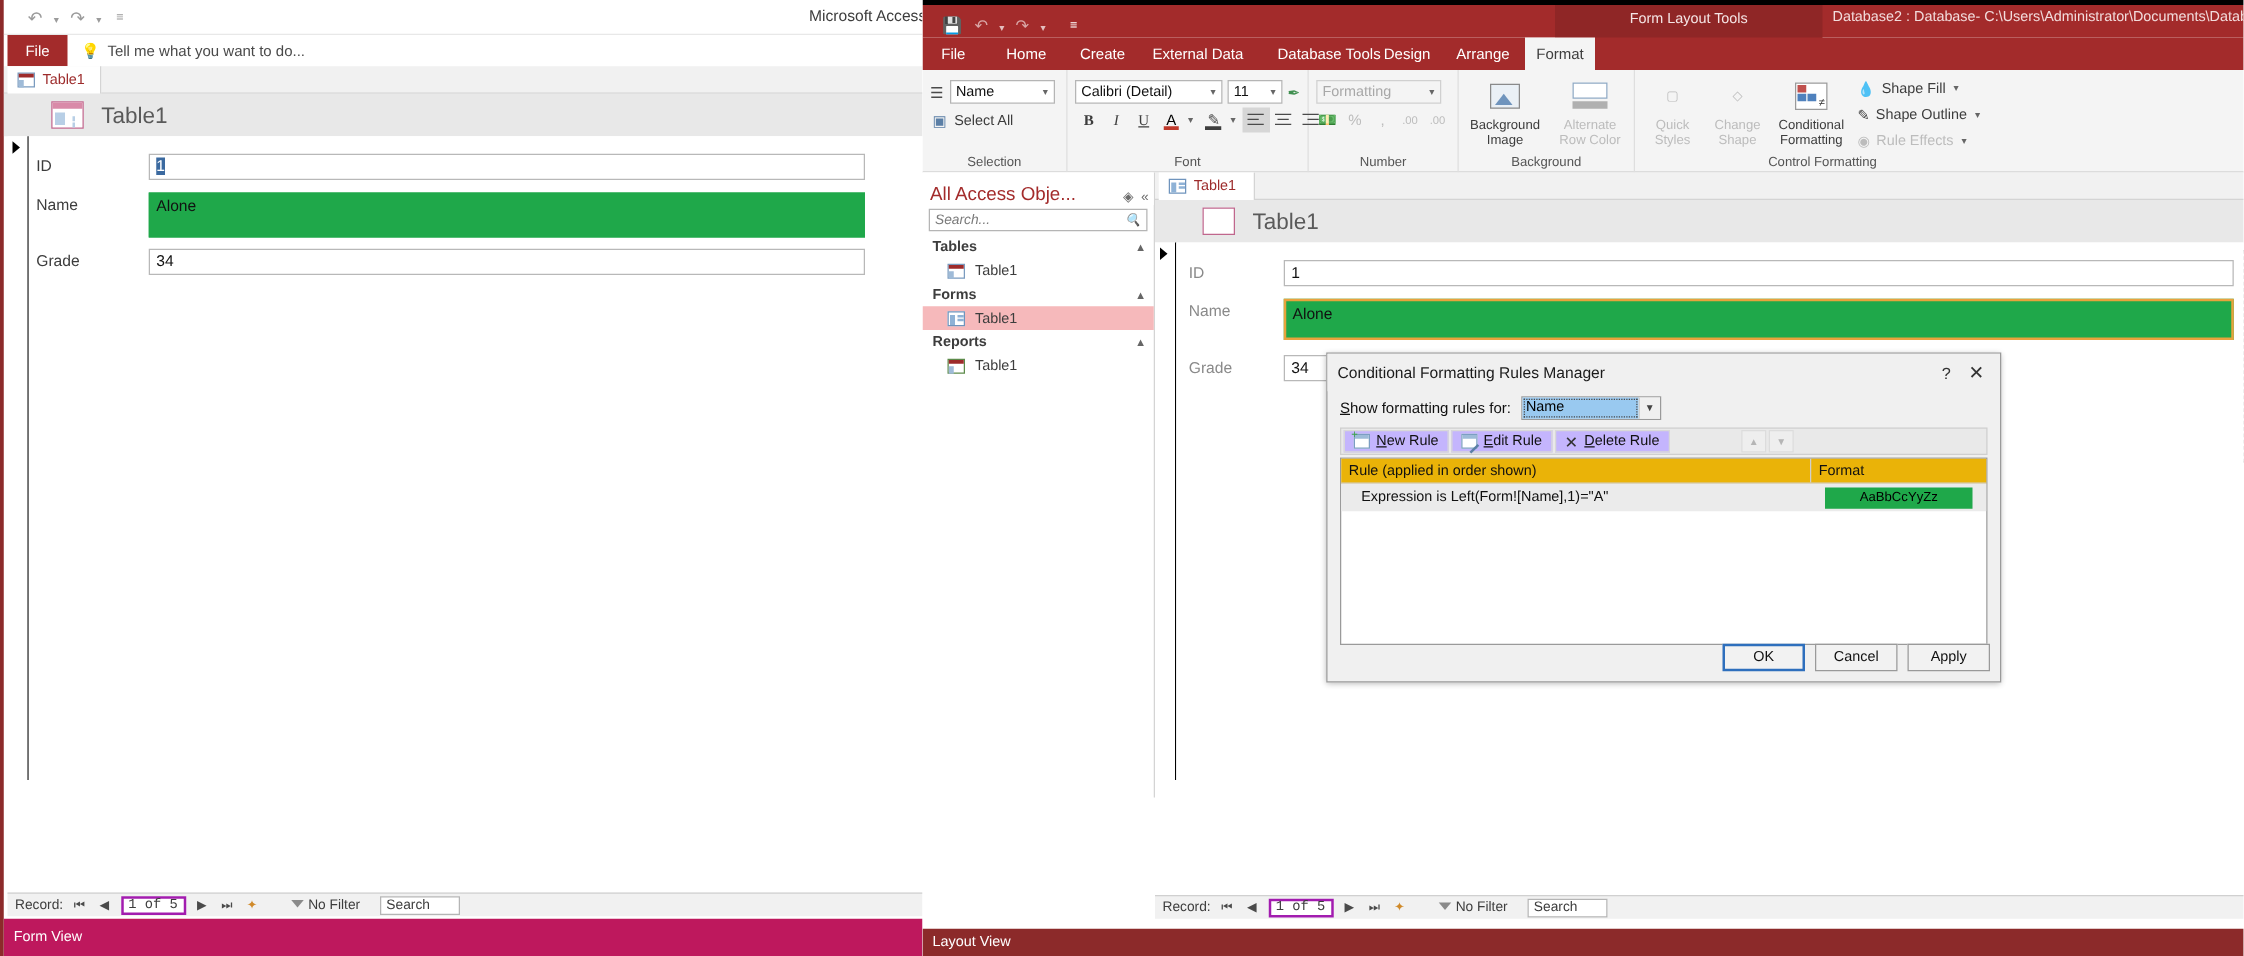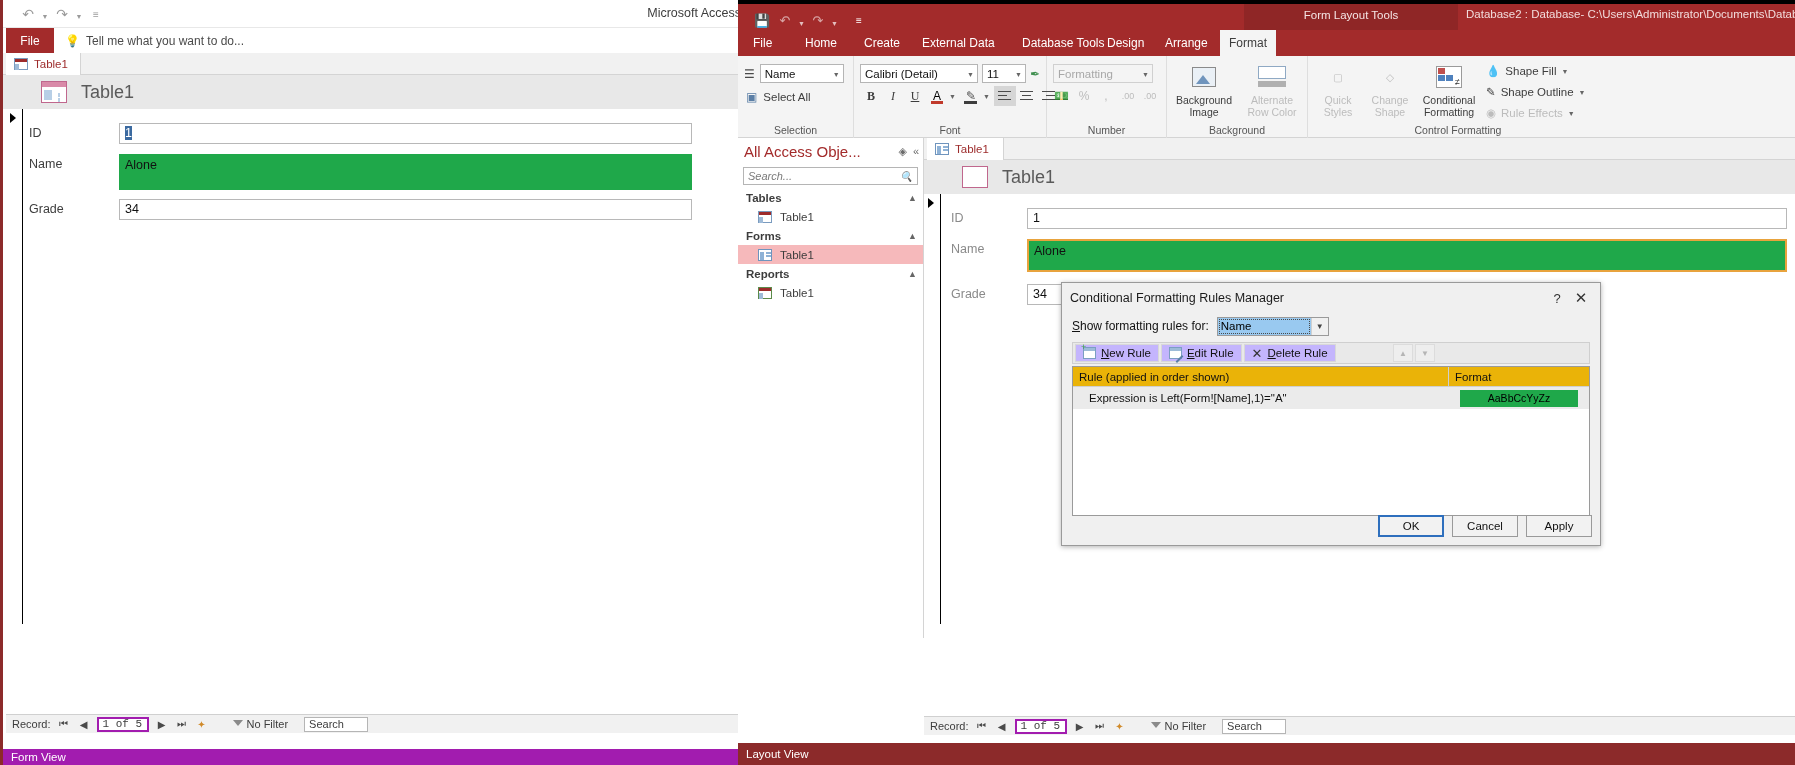--- a/index.html
+++ b/index.html
@@ -95,22 +95,22 @@
     background: #f1f1f1; border-top: 1px solid #d0d0d0;
     display: flex; align-items: center; gap: 6px; padding-left: 6px; font-size: 11px; color: #3d3d3d;
   }
   .nav-btn { color: #4a4a4a; font-size: 10px; width: 14px; text-align:center; }
   .nav-box { border: 2px solid #a21caf; background: #fff; height: 15px; width: 52px; font-size: 11px; padding: 0 4px; display:flex; align-items:center;font-family:Liberation Mono, monospace; }
   .nofilter { display: flex; align-items: center; gap: 4px; margin-left: 18px; }
   .filter-ico { width: 10px; height: 10px; position: relative; }
   .filter-ico::before { content:""; position:absolute; left:0; top:1px; width:0; height:0; border-left:5px solid transparent; border-right:5px solid transparent; border-top:6px solid #8a8a8a; }
   .search-box { border:1px solid #b5b5b5; background:#fff; height:15px; width: 64px; margin-left: 10px; font-size: 11px; padding: 0 4px; display:flex; align-items:center; }
   .l-bottombar {
-    position: absolute; left: 0; bottom: 0; width: 738px; height: 16px;
-    background: #a21caf; color: #ffffff; font-size: 11.5px;
+    position: absolute; left: 0; bottom: 0; width: 738px; height: 30px;
+    background: #be185d; color: #ffffff; font-size: 11.5px;
     display: flex; align-items: center; padding-left: 8px;
   }
 
   
   #right-window {
     position: absolute; left: 738px; top: 0; width: 1057px; height: 765px;
     background: #ffffff; overflow: hidden;
   }
   .r-titlebar {
     position: absolute; left: 0; top: 4px; width: 1057px; height: 26px; background: #a32b2b;
@@ -169,21 +169,21 @@
 
   .sml { display:flex; align-items:center; gap:5px; font-size: 11.5px; color:#3d3d3d; }
   .sml.dim { color:#bcbcbc; }
   .sml .car { font-size:7px; color:#666; }
 
   
   .r-navpane {
     position: absolute; left: 0; top: 138px; width: 186px; height: 500px;
     background: #ffffff; border-right: 1px solid #d4d4d4;
   }
-  .np-header { height: 26px; display:flex; align-items:center; justify-content: space-between;
+  .np-header { height: 26px; display:flex; align-items:flex-end; justify-content: space-between;
                padding: 0 4px 0 6px; background:#ffffff; }
   .np-title { font-size: 15px; color: #a32b2b; }
   .np-hicons { display:flex; align-items:center; gap: 6px; color:#6b6b6b; font-size: 11px; }
   .np-search { margin: 3px 5px; height: 18px; border: 1px solid #b5b5b5; background:#fff;
                display:flex; align-items:center; justify-content: space-between; padding: 0 4px; }
   .np-search span { font-size: 11px; color: #7a7a7a; font-style: italic; }
   .np-grouphdr { height: 19px; display:flex; align-items:center; justify-content: space-between;
                  padding: 0 6px 0 8px; font-size: 11.5px; font-weight: bold; color:#3d3d3d; }
   .np-item { height: 19px; display:flex; align-items:center; gap: 8px; padding-left: 20px; font-size: 11.5px; color:#3d3d3d; }
   .np-item.sel { background: #f6b9bb; }

